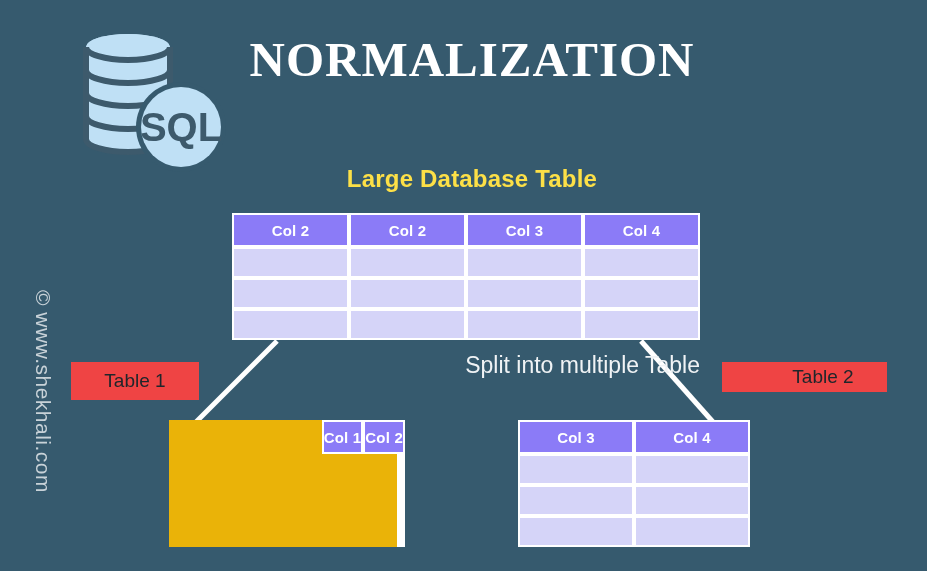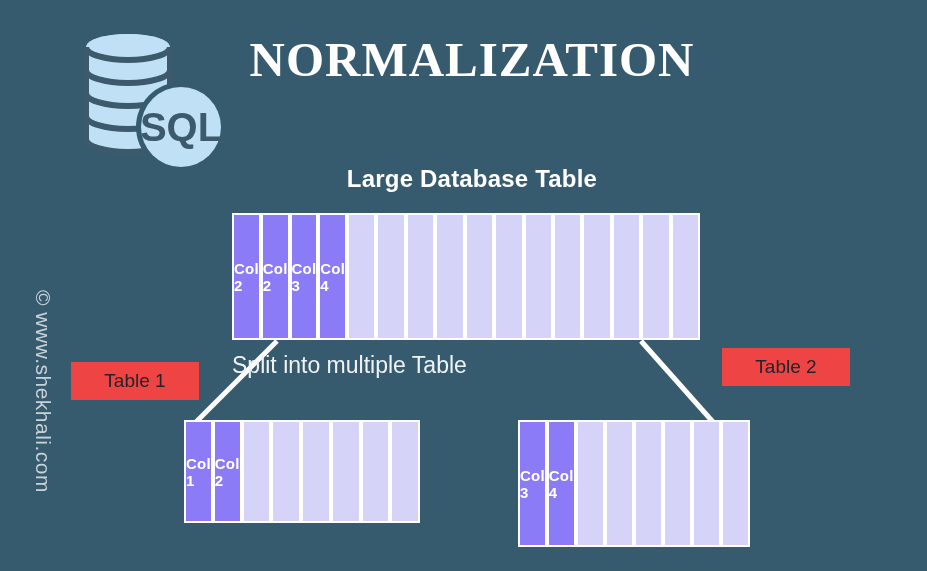--- a/index.html
+++ b/index.html
@@ -63,32 +63,32 @@
     line-height: 56px;
     letter-spacing: 1px;
     white-space: nowrap;
   }
   #subtitle {
     position: absolute;
     left: 232px;
     top: 165px;
     width: 480px;
     text-align: center;
-    color: #ffffff;
+    color: #fde047;
     font-size: 24px;
     font-weight: bold;
     font-family: "Liberation Sans", sans-serif;
     letter-spacing: 0.2px;
   }
 
   
   .tbl {
     position: absolute;
     display: flex;
-    flex-direction: row;
+    flex-direction: column;
     background: #eab308;
   }
   .tbl-row {
     display: flex;
     flex: 1 1 0;
   }
   .tbl-cell {
     flex: 1 1 0;
     box-sizing: border-box;
     border: 2px solid #ffffff;
@@ -101,50 +101,50 @@
     font-size: 15px;
     display: flex;
     align-items: center;
     justify-content: center;
     font-family: "Liberation Sans", sans-serif;
     letter-spacing: 0.2px;
   }
 
   #table-main  { left: 232px; top: 213px; width: 468px; height: 127px; }
   #table-main .tbl-row.head { flex: 0 0 34px; }
-  #table-left  { left: 184px; top: 420px; width: 236px; height: 103px; }
+  #table-left  { left: 169px; top: 420px; width: 236px; height: 127px; align-items: flex-end; }
   #table-left .tbl-row.head { flex: 0 0 34px; }
   #table-right { left: 518px; top: 420px; width: 232px; height: 127px; }
   #table-right .tbl-row.head { flex: 0 0 34px; }
 
   
   #split-label {
     position: absolute;
     left: 232px;
     top: 352px;
     width: 468px;
-    text-align: left;
+    text-align: right;
     color: #f0f3f5;
     font-size: 23px;
     font-family: "Liberation Sans", sans-serif;
   }
 
   
   .name-box {
     position: absolute;
     background: #ef4444;
     color: #20262b;
     font-size: 19px;
     display: flex;
     align-items: center;
     justify-content: center;
     font-family: "Liberation Sans", sans-serif;
   }
   #name-box-1 { left: 71px;  top: 362px; width: 128px; height: 38px; }
-  #name-box-2 { left: 722px; top: 348px; width: 128px; height: 38px; }
+  #name-box-2 { left: 722px; top: 362px; width: 128px; height: 30px; padding-left: 37px; }
 
   
   #connectors {
     position: absolute;
     left: 0; top: 0;
     width: 927px; height: 571px;
     pointer-events: none;
   }
 </style>
 </head>

